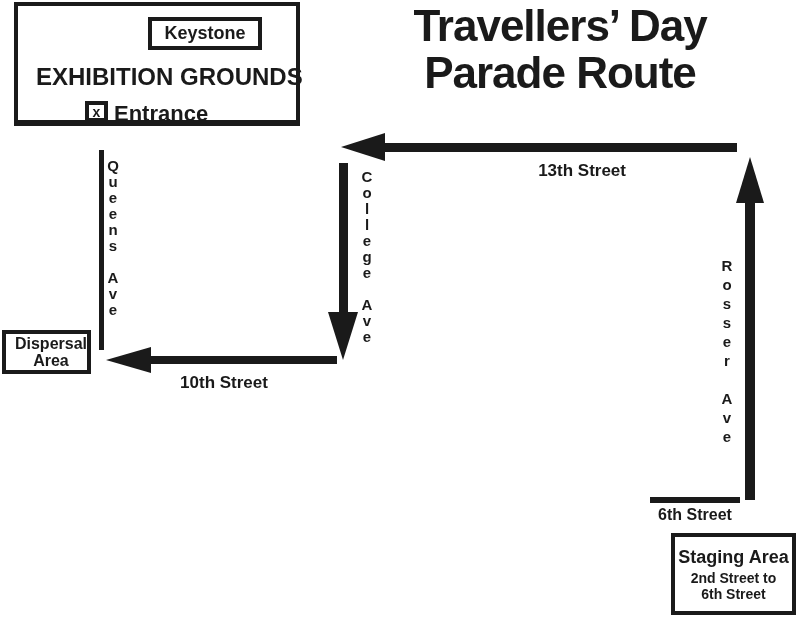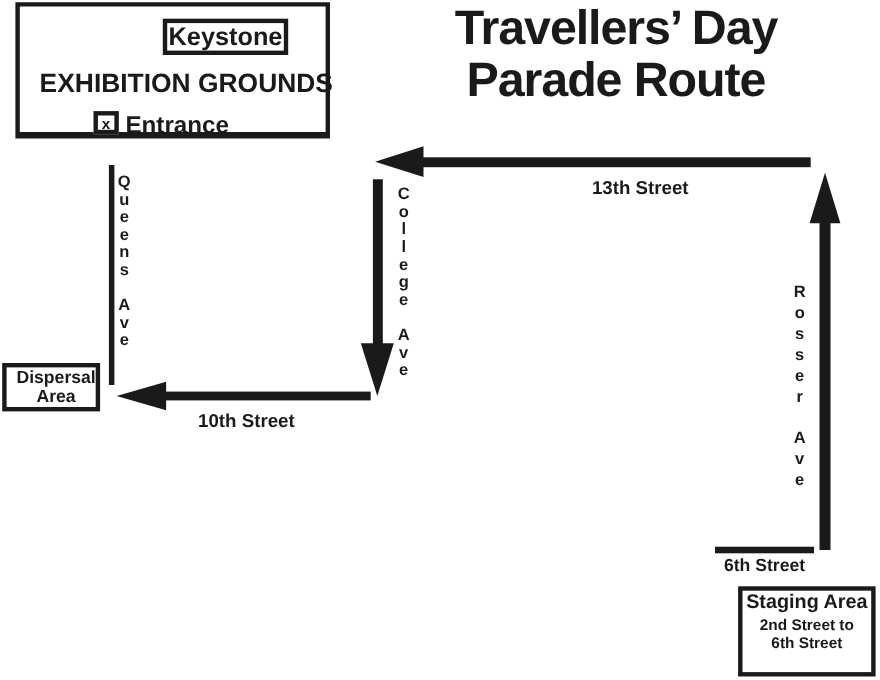--- a/index.html
+++ b/index.html
@@ -3,21 +3,21 @@
 <meta charset="utf-8">
 <style>
   html,body{margin:0;padding:0;background:#ffffff;}
   body{width:800px;height:618px;font-family:"Liberation Sans",sans-serif;color:#1a1a1a;}
   .canvas{position:relative;width:800px;height:618px;background:#ffffff;overflow:hidden;font-weight:bold;}
   .abs{position:absolute;box-sizing:border-box;}
 
   
   .outline-box{border:4px solid #1a1a1a;background:#ffffff;}
   .ex-box{left:14px;top:2px;width:286px;height:124px;border-bottom-width:6px;}
-  .keystone-box{left:130px;top:11px;width:114px;height:33px;display:flex;align-items:center;justify-content:center;font-size:23px;}
+  .keystone-box{left:130px;top:11px;width:114px;height:33px;display:flex;align-items:center;justify-content:center;font-size:18px;}
   .ex-name{left:18px;top:57px;width:278px;text-align:left;font-size:24px;letter-spacing:0px;}
   .entrance-xbox{left:85px;top:101px;width:23px;height:21px;border:4px solid #1a1a1a;display:flex;align-items:center;justify-content:center;font-size:14px;background:#fff;}
   .entrance-label{left:114px;top:101px;font-size:22px;}
 
   
   .map-title{left:380px;top:2px;width:360px;text-align:center;font-size:44px;line-height:47px;letter-spacing:-1px;white-space:pre-line;}
 
   
   .bar{background:#1a1a1a;}
   .tri{width:0;height:0;}
@@ -42,21 +42,21 @@
   .s10-label{left:144px;top:373px;width:160px;text-align:center;font-size:17px;}
 
   .queens-line{left:99px;top:150px;width:5px;height:200px;}
   .queens-label{left:103px;top:158px;width:20px;text-align:center;font-size:15px;line-height:16px;white-space:pre-line;}
 
   .s6-tick{left:650px;top:497px;width:90px;height:6px;}
   .s6-label{left:640px;top:506px;width:110px;text-align:center;font-size:16px;}
 
   .dispersal-box{left:2px;top:330px;width:89px;height:44px;display:flex;align-items:center;justify-content:flex-end;text-align:center;font-size:16px;line-height:17px;white-space:pre-line;}
 
-  .staging-box{left:671px;top:533px;width:125px;height:82px;display:flex;flex-direction:column;align-items:center;justify-content:flex-start;text-align:center;}
+  .staging-box{left:671px;top:533px;width:125px;height:82px;display:flex;flex-direction:column;align-items:center;justify-content:center;text-align:center;}
   .staging-title{font-size:18px;line-height:20px;}
   .staging-range{font-size:14px;line-height:16px;white-space:pre-line;margin-top:3px;}
 </style>
 </head>
 <body>
 
 <div class="canvas">
 
   <div class="abs outline-box ex-box">
     <div class="abs outline-box keystone-box">

